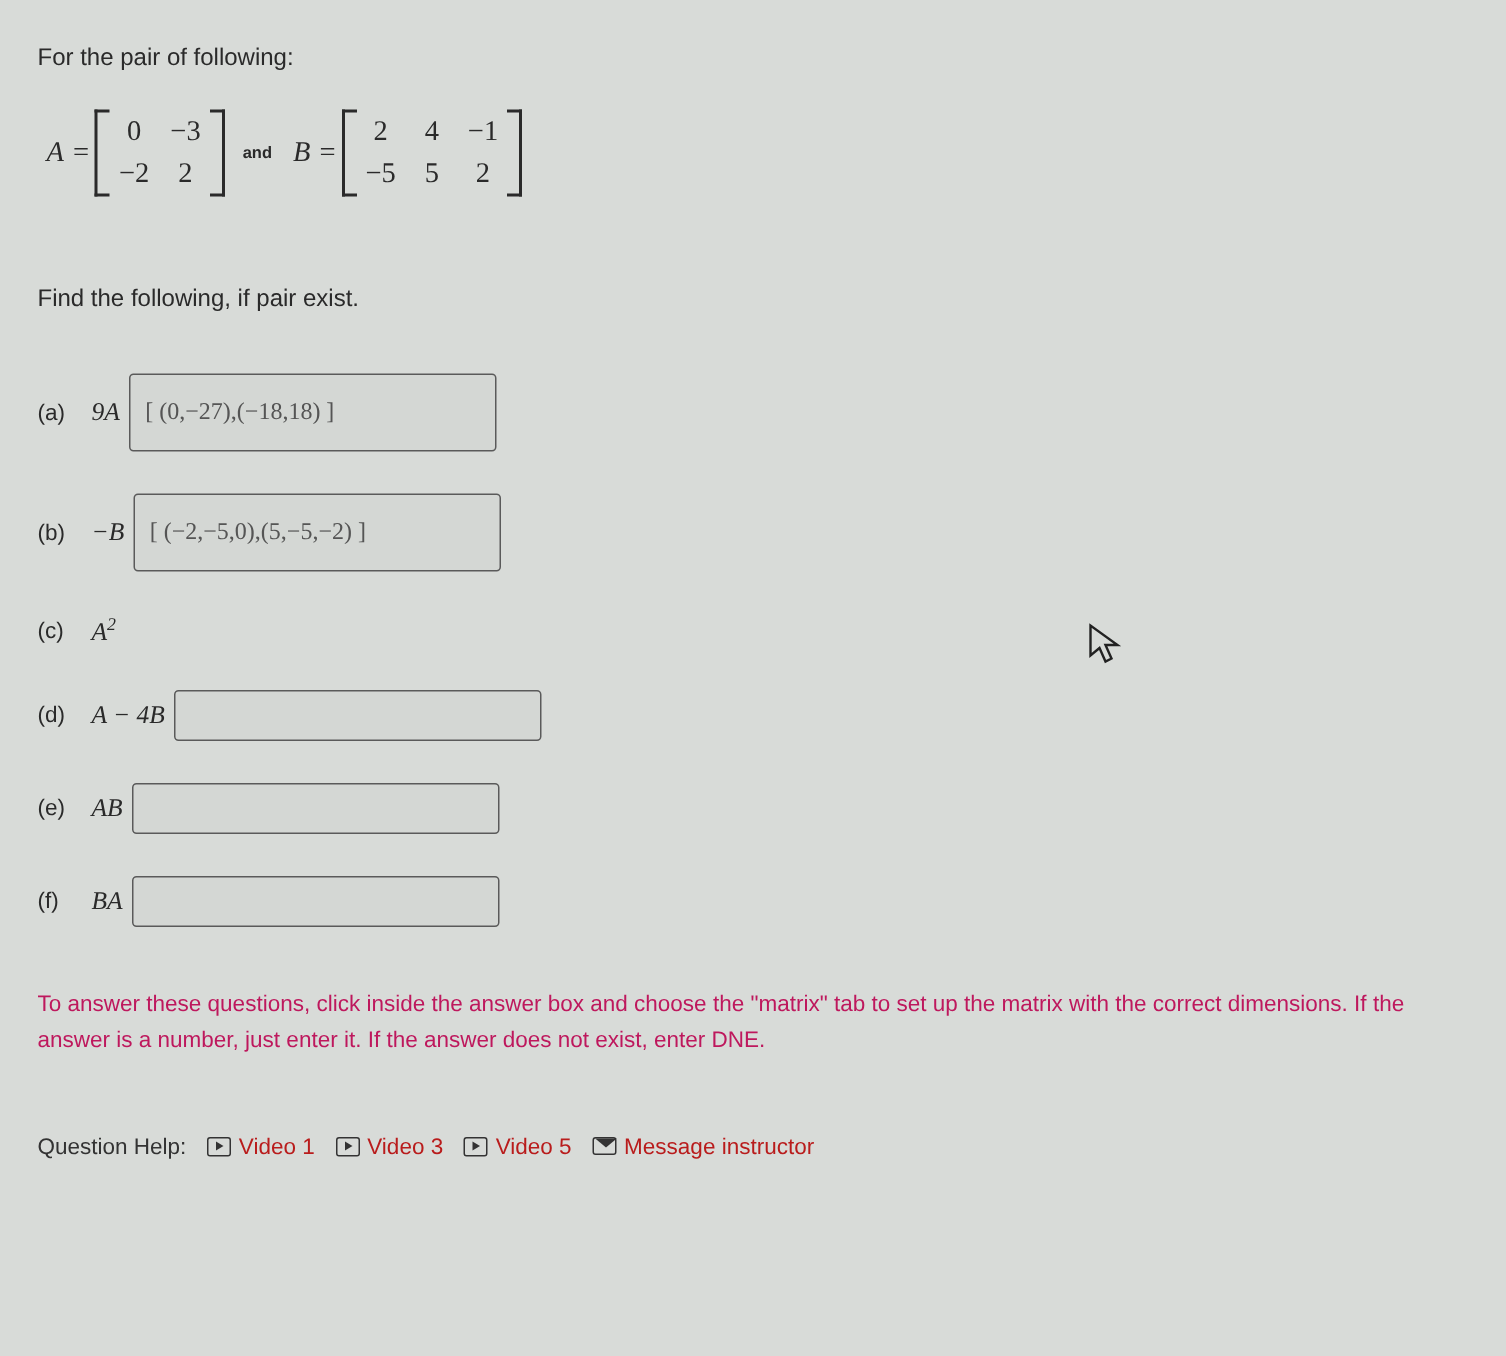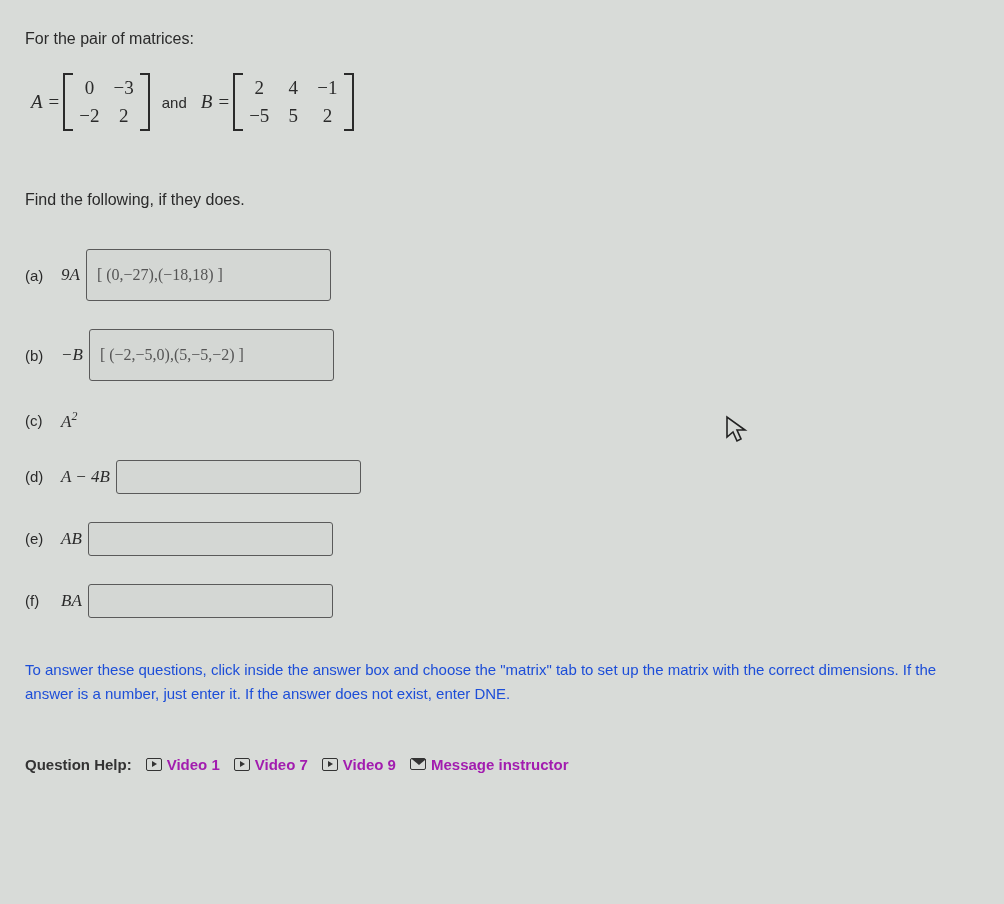--- a/index.html
+++ b/index.html
@@ -37,21 +37,21 @@
   .bracket-r { border-right: 2px solid #2a2a2a; }
   .mvals {
     display: grid;
     gap: 6px 14px;
     padding: 4px 6px;
     text-align: center;
   }
   .mvals span { min-width: 20px; }
   .cols2 { grid-template-columns: repeat(2, auto); }
   .cols3 { grid-template-columns: repeat(3, auto); }
-  .connector { font-size: 15px; font-family: Arial; margin: 16px 8px; }
+  .connector { font-size: 11px; font-family: Arial; margin: 16px 8px; font-weight: bold; }
   .find { margin: 30px 0 40px 0; }
   .part {
     display: flex;
     align-items: center;
     margin: 28px 0;
     font-family: 'Times New Roman', serif;
     font-size: 17px;
   }
   .part-label { margin-right: 8px; min-width: 28px; font-family: Arial; font-size: 15px; }
   .part-expr { font-style: italic; margin-right: 6px; font-family: Liberation Serif, serif; }
@@ -66,37 +66,36 @@
     font-family: 'Times New Roman', serif;
     font-size: 16px;
     color: #555;
     display: flex;
     align-items: center;
   }
   .instructions {
     margin-top: 40px;
     font-size: 15px;
     line-height: 1.6;
-    color: #1d4ed8;
+    color: #be185d;
     max-width: 960px;
   }
   .help-row {
     margin-top: 50px;
     font-size: 15px;
     display: flex;
     align-items: center;
     gap: 14px;
     color: #333;
-    font-weight: bold;
   }
   .help-link {
     display: inline-flex;
     align-items: center;
     gap: 5px;
-    color: #a21caf;
+    color: #b91c1c;
     cursor: pointer;
     justify-content: space-between;
   }
   .vicon {
     width: 16px; height: 13px;
     border: 1.5px solid #333;
     border-radius: 2px;
     display: inline-flex;
     align-items: center;
     justify-content: center;
@@ -126,21 +125,21 @@
   }
   .cursor {
     position: absolute;
     left: 725px; top: 415px;
     pointer-events: none;
   }
 </style>
 </head>
 <body>
 
-<div class="intro">For the pair of matrices:</div>
+<div class="intro">For the pair of following:</div>
 
 <div class="matrix-row">
   <span class="var">A</span>
   <span>=</span>
   <span class="matrix">
     <span class="bracket-l"></span>
     <span class="mvals cols2">
       <span>0</span>
         <span>−3</span>
       <span>−2</span>
@@ -158,21 +157,21 @@
         <span>4</span>
         <span>−1</span>
       <span>−5</span>
         <span>5</span>
         <span>2</span>
     </span>
     <span class="bracket-r"></span>
   </span>
 </div>
 
-<div class="find">Find the following, if they does.</div>
+<div class="find">Find the following, if pair exist.</div>
 
 <div class="part">
   <span class="part-label">(a)</span>
   <span class="part-expr">9<span style="font-style:italic">A</span></span>
   <div class="answer-box">[ (0,−27),(−18,18) ]</div>
 </div>
 
 <div class="part">
   <span class="part-label">(b)</span>
   <span class="part-expr">−<span style="font-style:italic">B</span></span>
@@ -205,25 +204,25 @@
 <div class="instructions">To answer these questions, click inside the answer box and choose the "matrix" tab to set up the matrix with the correct dimensions. If the answer is a number, just enter it. If the answer does not exist, enter DNE.</div>
 
 <div class="help-row">
   <span>Question Help:</span>
   <span class="help-link">
     <span class="vicon"></span>
     <span>Video 1</span>
   </span>
   <span class="help-link">
     <span class="vicon"></span>
-    <span>Video 7</span>
+    <span>Video 3</span>
   </span>
   <span class="help-link">
     <span class="vicon"></span>
-    <span>Video 9</span>
+    <span>Video 5</span>
   </span>
   <span class="help-link">
     <span class="micon"></span>
     <span>Message instructor</span>
   </span>
 </div>
 
 <svg class="cursor" width="24" height="28" viewBox="0 0 24 28">
   <path d="M2 2 L2 22 L8 17 L12 26 L16 24 L12 15 L20 15 Z" fill="none" stroke="#222" stroke-width="1.6"></path>
 </svg>

